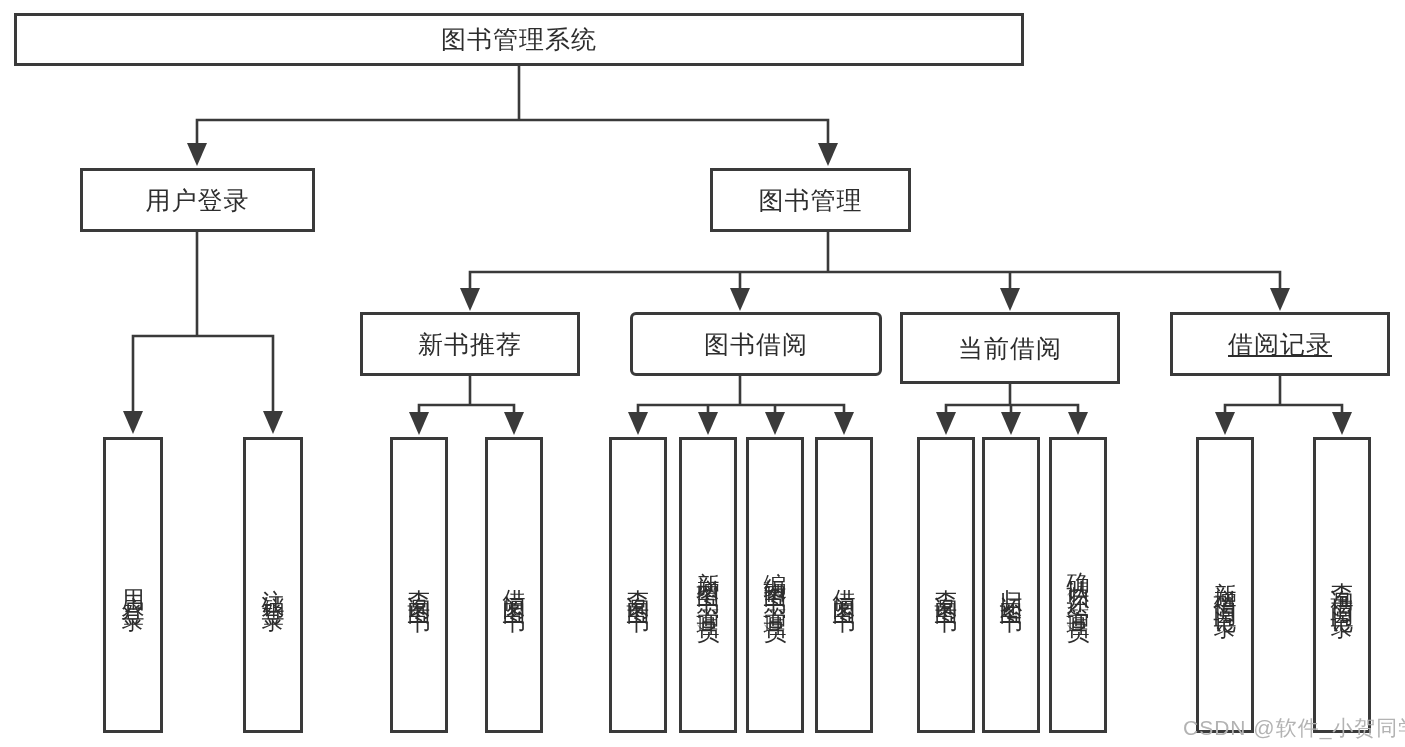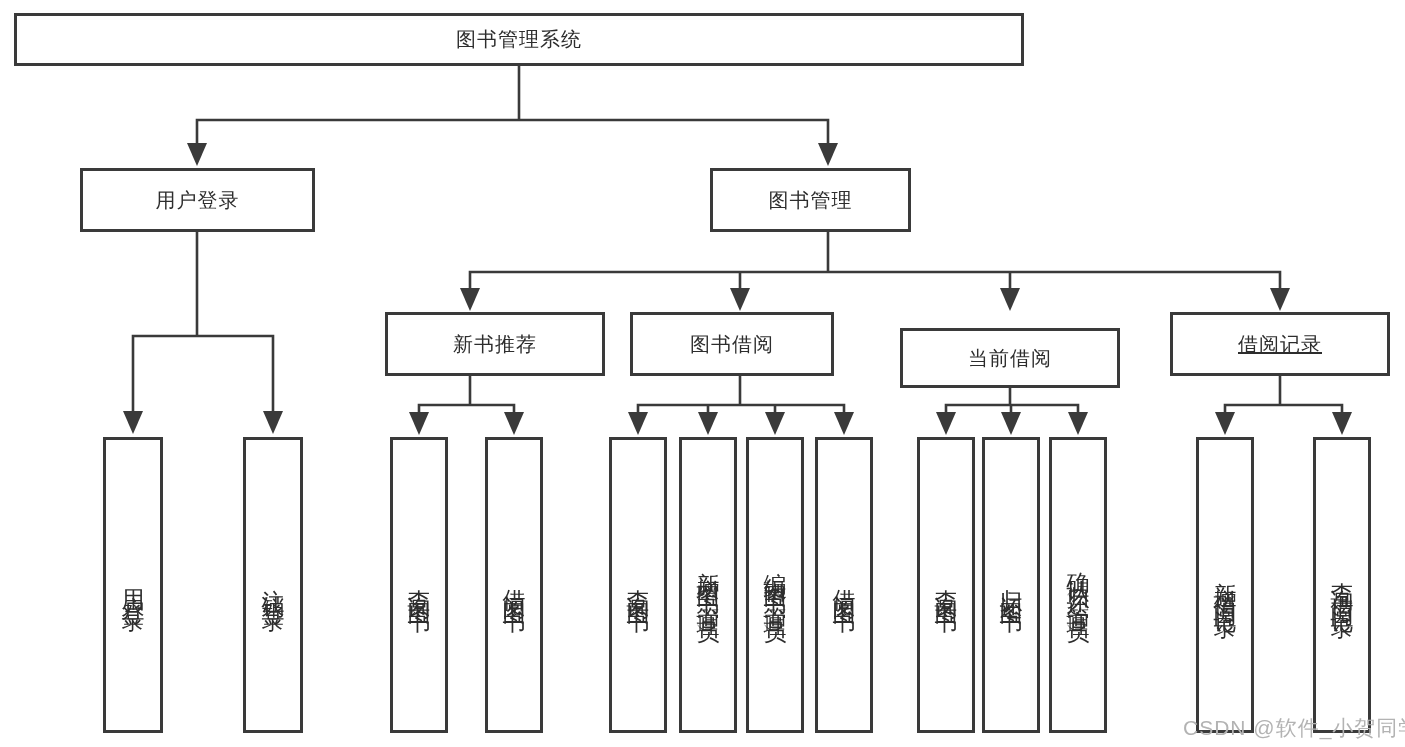--- a/index.html
+++ b/index.html
@@ -22,21 +22,21 @@
     box-sizing: border-box;
     border: 3px solid #3a3a3a;
     background: #ffffff;
     display: flex;
     align-items: center;
     justify-content: center;
     color: #2d2d2d;
     text-align: center;
   }
   .h-box {
-    font-size: 20px;
+    font-size: 25px;
     letter-spacing: 1px;
     white-space: nowrap;
   }
   .v-box {
     writing-mode: vertical-rl;
     text-orientation: mixed;
     font-size: 23px;
     letter-spacing: 7px;
     line-height: 1;
   }
@@ -101,23 +101,23 @@
       <polygon points="1215,412 1235,412 1225,435"></polygon>
       <polygon points="1332,412 1352,412 1342,435"></polygon>
     </g>
   </svg>
 
   <div class="box h-box" style="left:14px; top:13px; width:1010px; height:53px;">图书管理系统</div>
 
   <div class="box h-box" style="left:80px; top:168px; width:235px; height:64px;">用户登录</div>
   <div class="box h-box" style="left:710px; top:168px; width:201px; height:64px;">图书管理</div>
 
-  <div class="box h-box" style="left:360px; top:312px; width:220px; height:64px;margin-left:25px;">新书推荐</div>
-  <div class="box h-box" style="left:630px; top:312px; width:204px; height:64px;">图书借阅</div>
-  <div class="box h-box" style="left:900px; top:312px; width:220px; height:60px;margin-top:16px;">当前借阅</div>
+  <div class="box h-box" style="left:360px; top:312px; width:220px; height:64px;">新书推荐</div>
+  <div class="box h-box" style="left:630px; top:312px; width:252px; height:64px;border-radius:6px;">图书借阅</div>
+  <div class="box h-box" style="left:900px; top:312px; width:220px; height:72px;">当前借阅</div>
   <div class="box h-box" style="left:1170px; top:312px; width:220px; height:64px;text-decoration:underline;">借阅记录</div>
 
   <div class="box v-box" style="left:103px; top:437px; width:60px; height:296px;">用户登录</div>
   <div class="box v-box" style="left:243px; top:437px; width:60px; height:296px;">注销登录</div>
 
   <div class="box v-box" style="left:390px; top:437px; width:58px; height:296px;">查询图书</div>
   <div class="box v-box" style="left:485px; top:437px; width:58px; height:296px;">借阅图书</div>
 
   <div class="box v-box" style="left:609px; top:437px; width:58px; height:296px;">查询图书</div>
   <div class="box v-box" style="left:679px; top:437px; width:58px; height:296px;">新增图书（管理员）</div>

